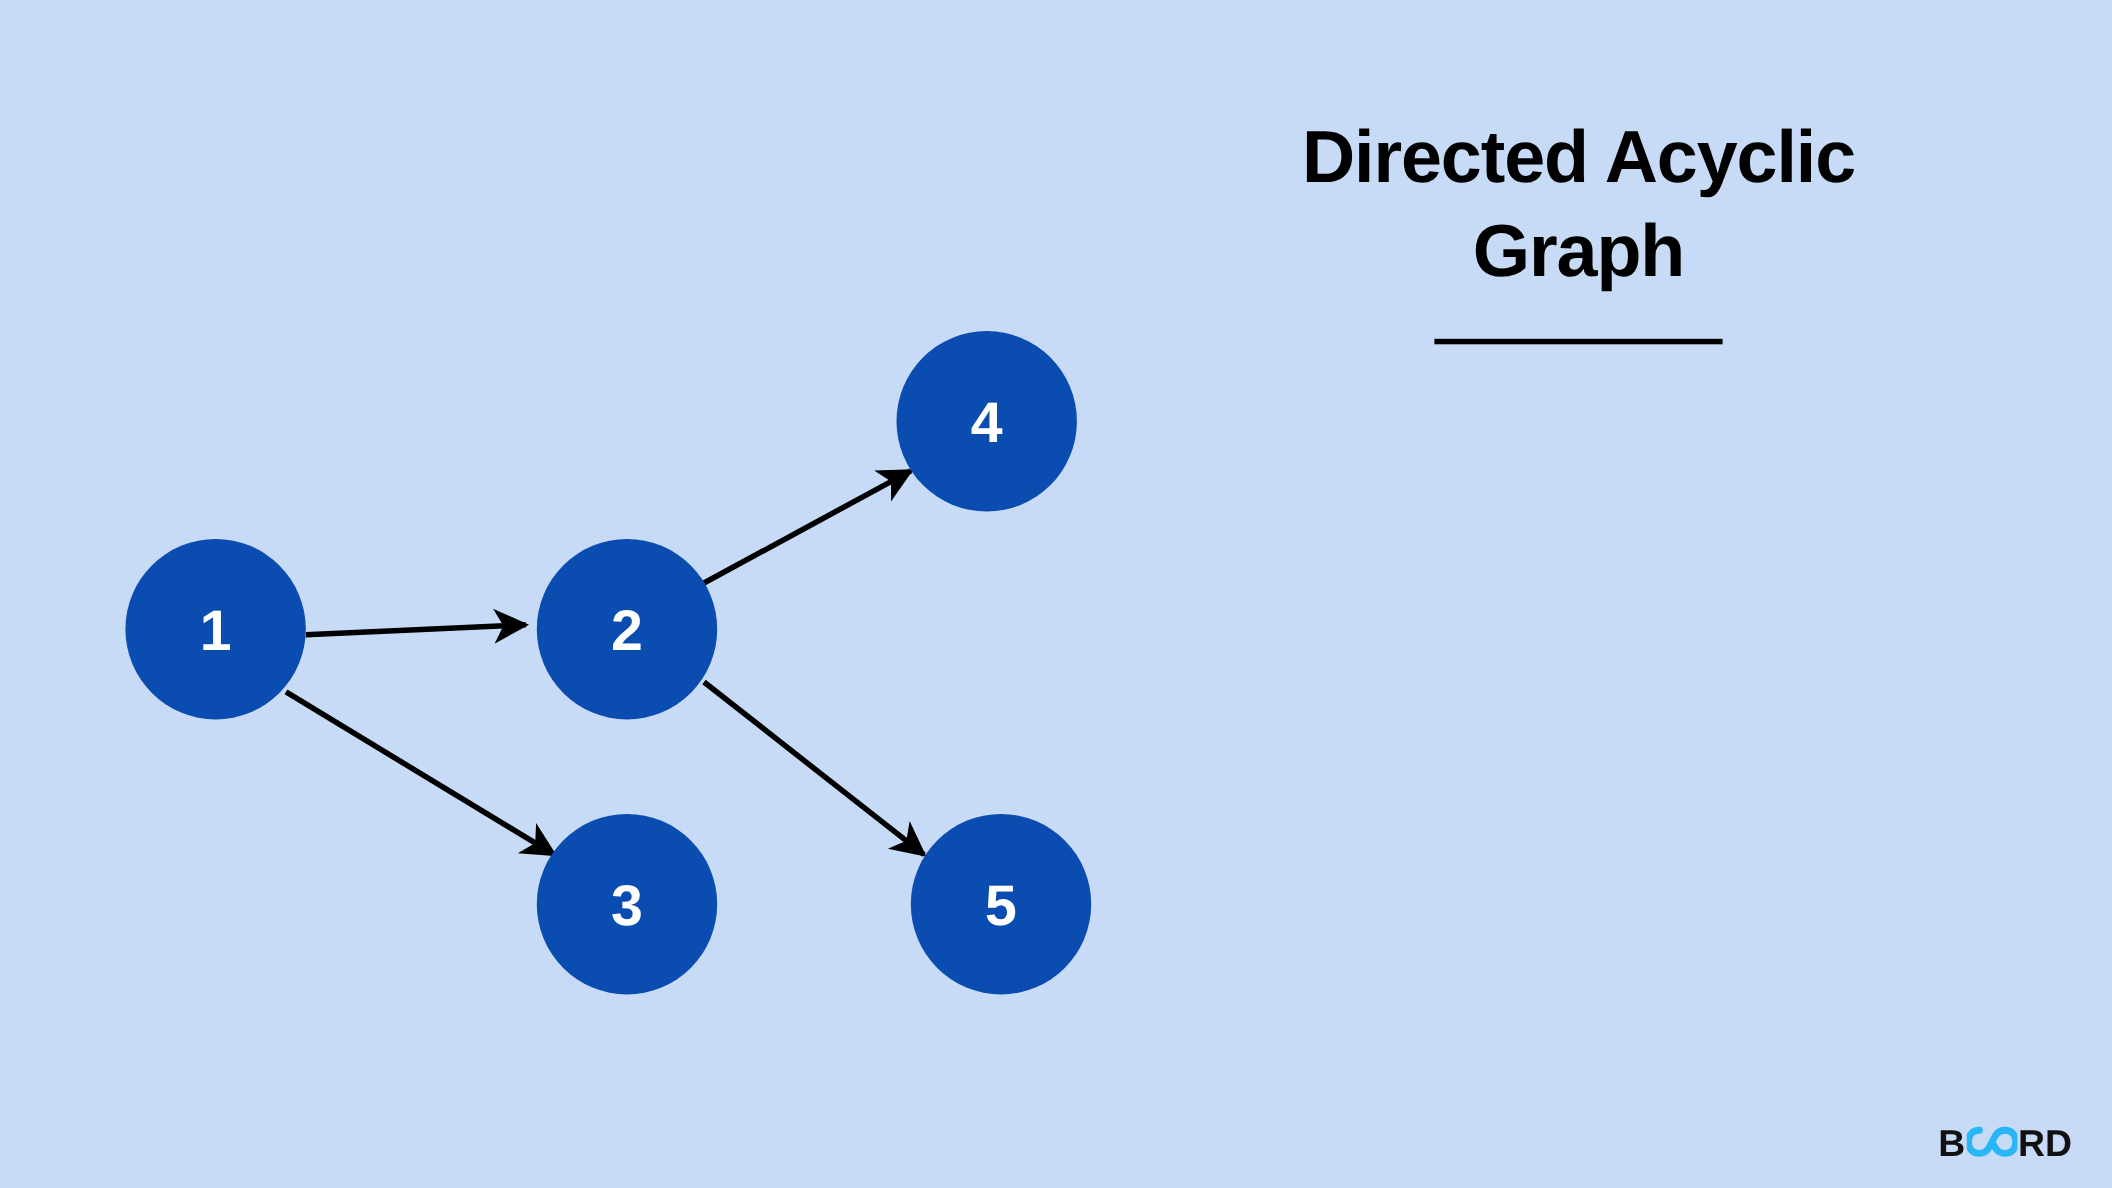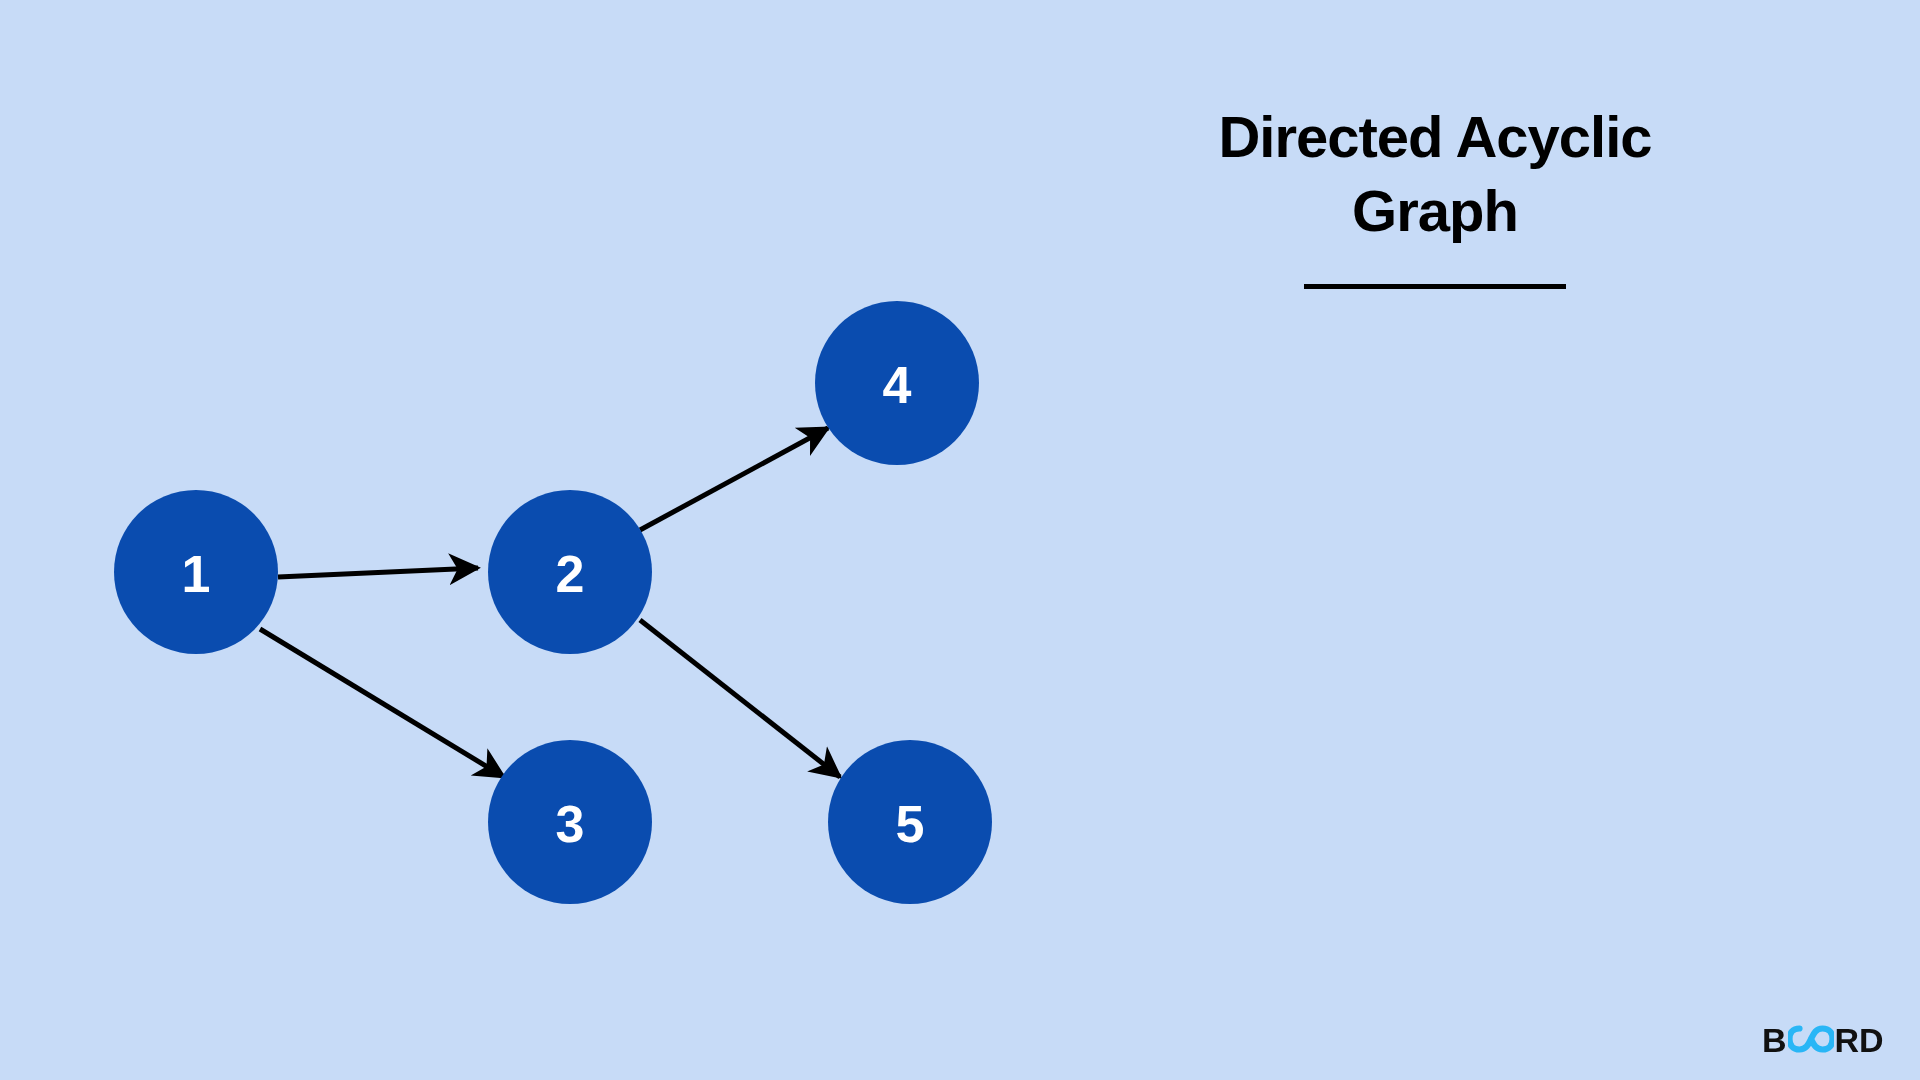--- a/index.html
+++ b/index.html
@@ -22,21 +22,21 @@
   
   #title-block {
     position: absolute;
     left: 1010px;
     top: 100px;
     width: 850px;
     text-align: center;
   }
   #page-title {
     font-family: "Liberation Sans", sans-serif;
-    font-size: 58px;
+    font-size: 67px;
     font-weight: 700;
     line-height: 1.28;
     color: #000000;
     letter-spacing: -1px;
     margin: 0;
     white-space: pre-line;
   }
   #title-rule {
     width: 262px;
     height: 5px;

